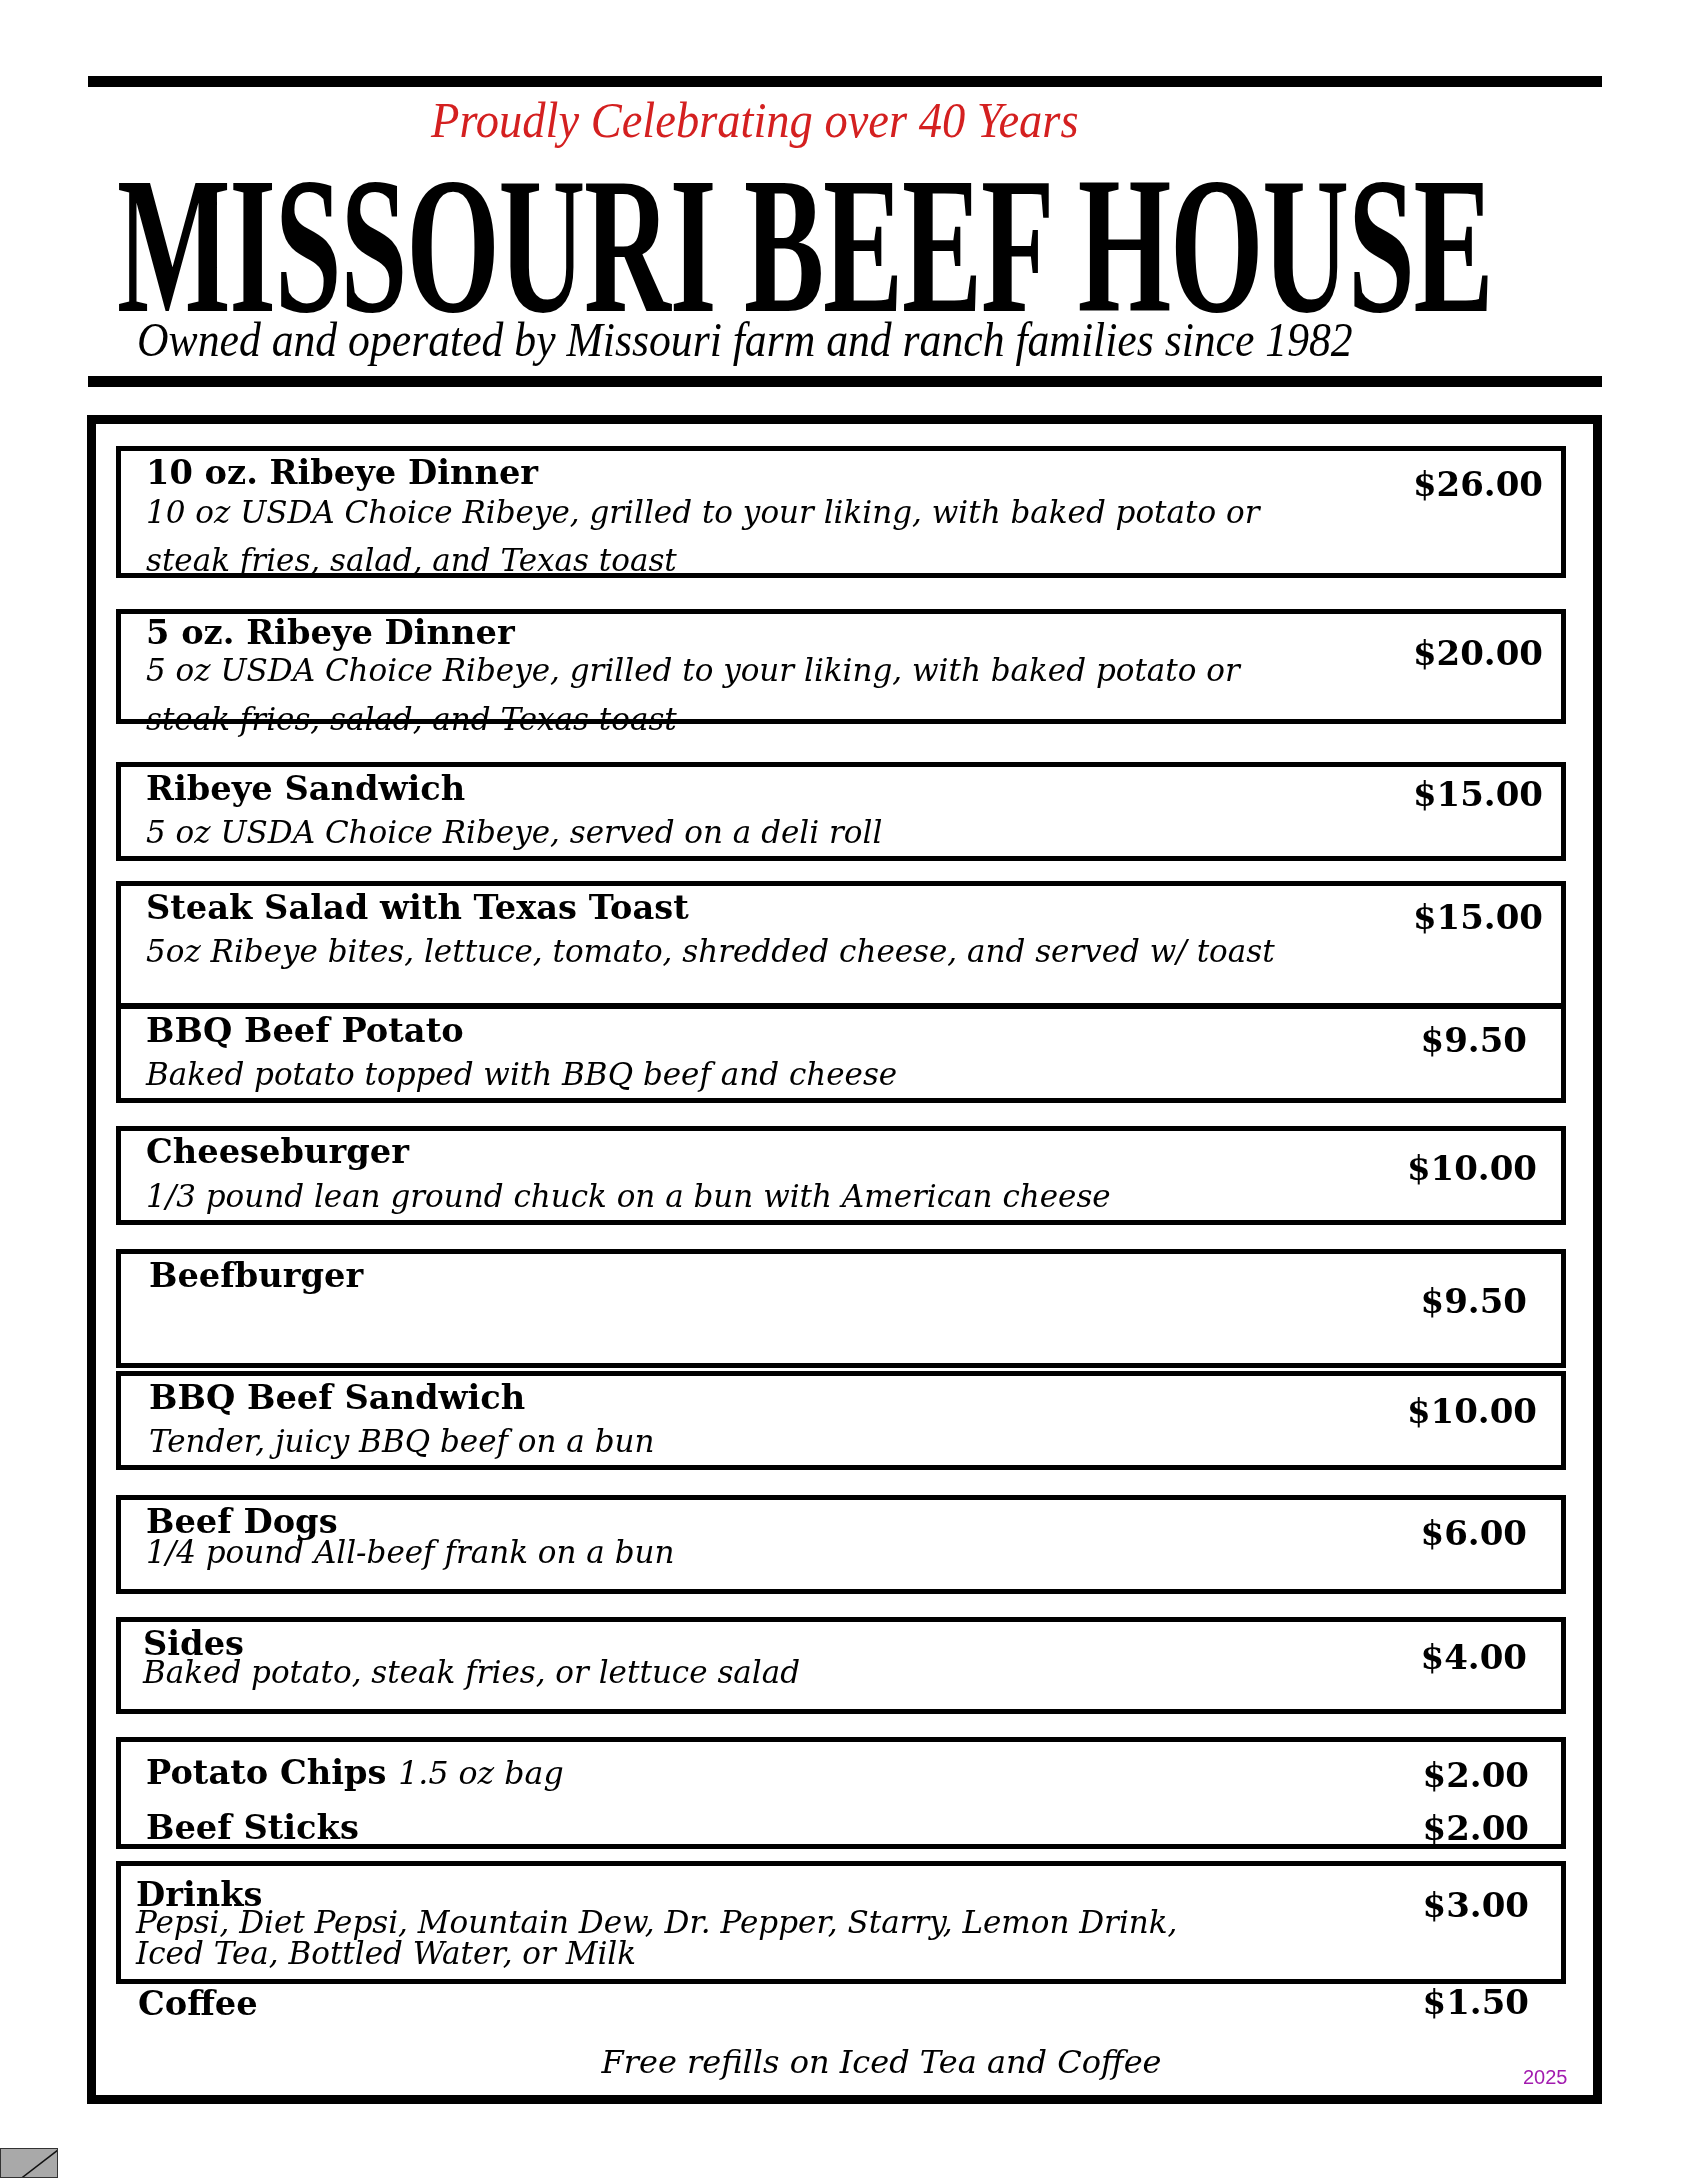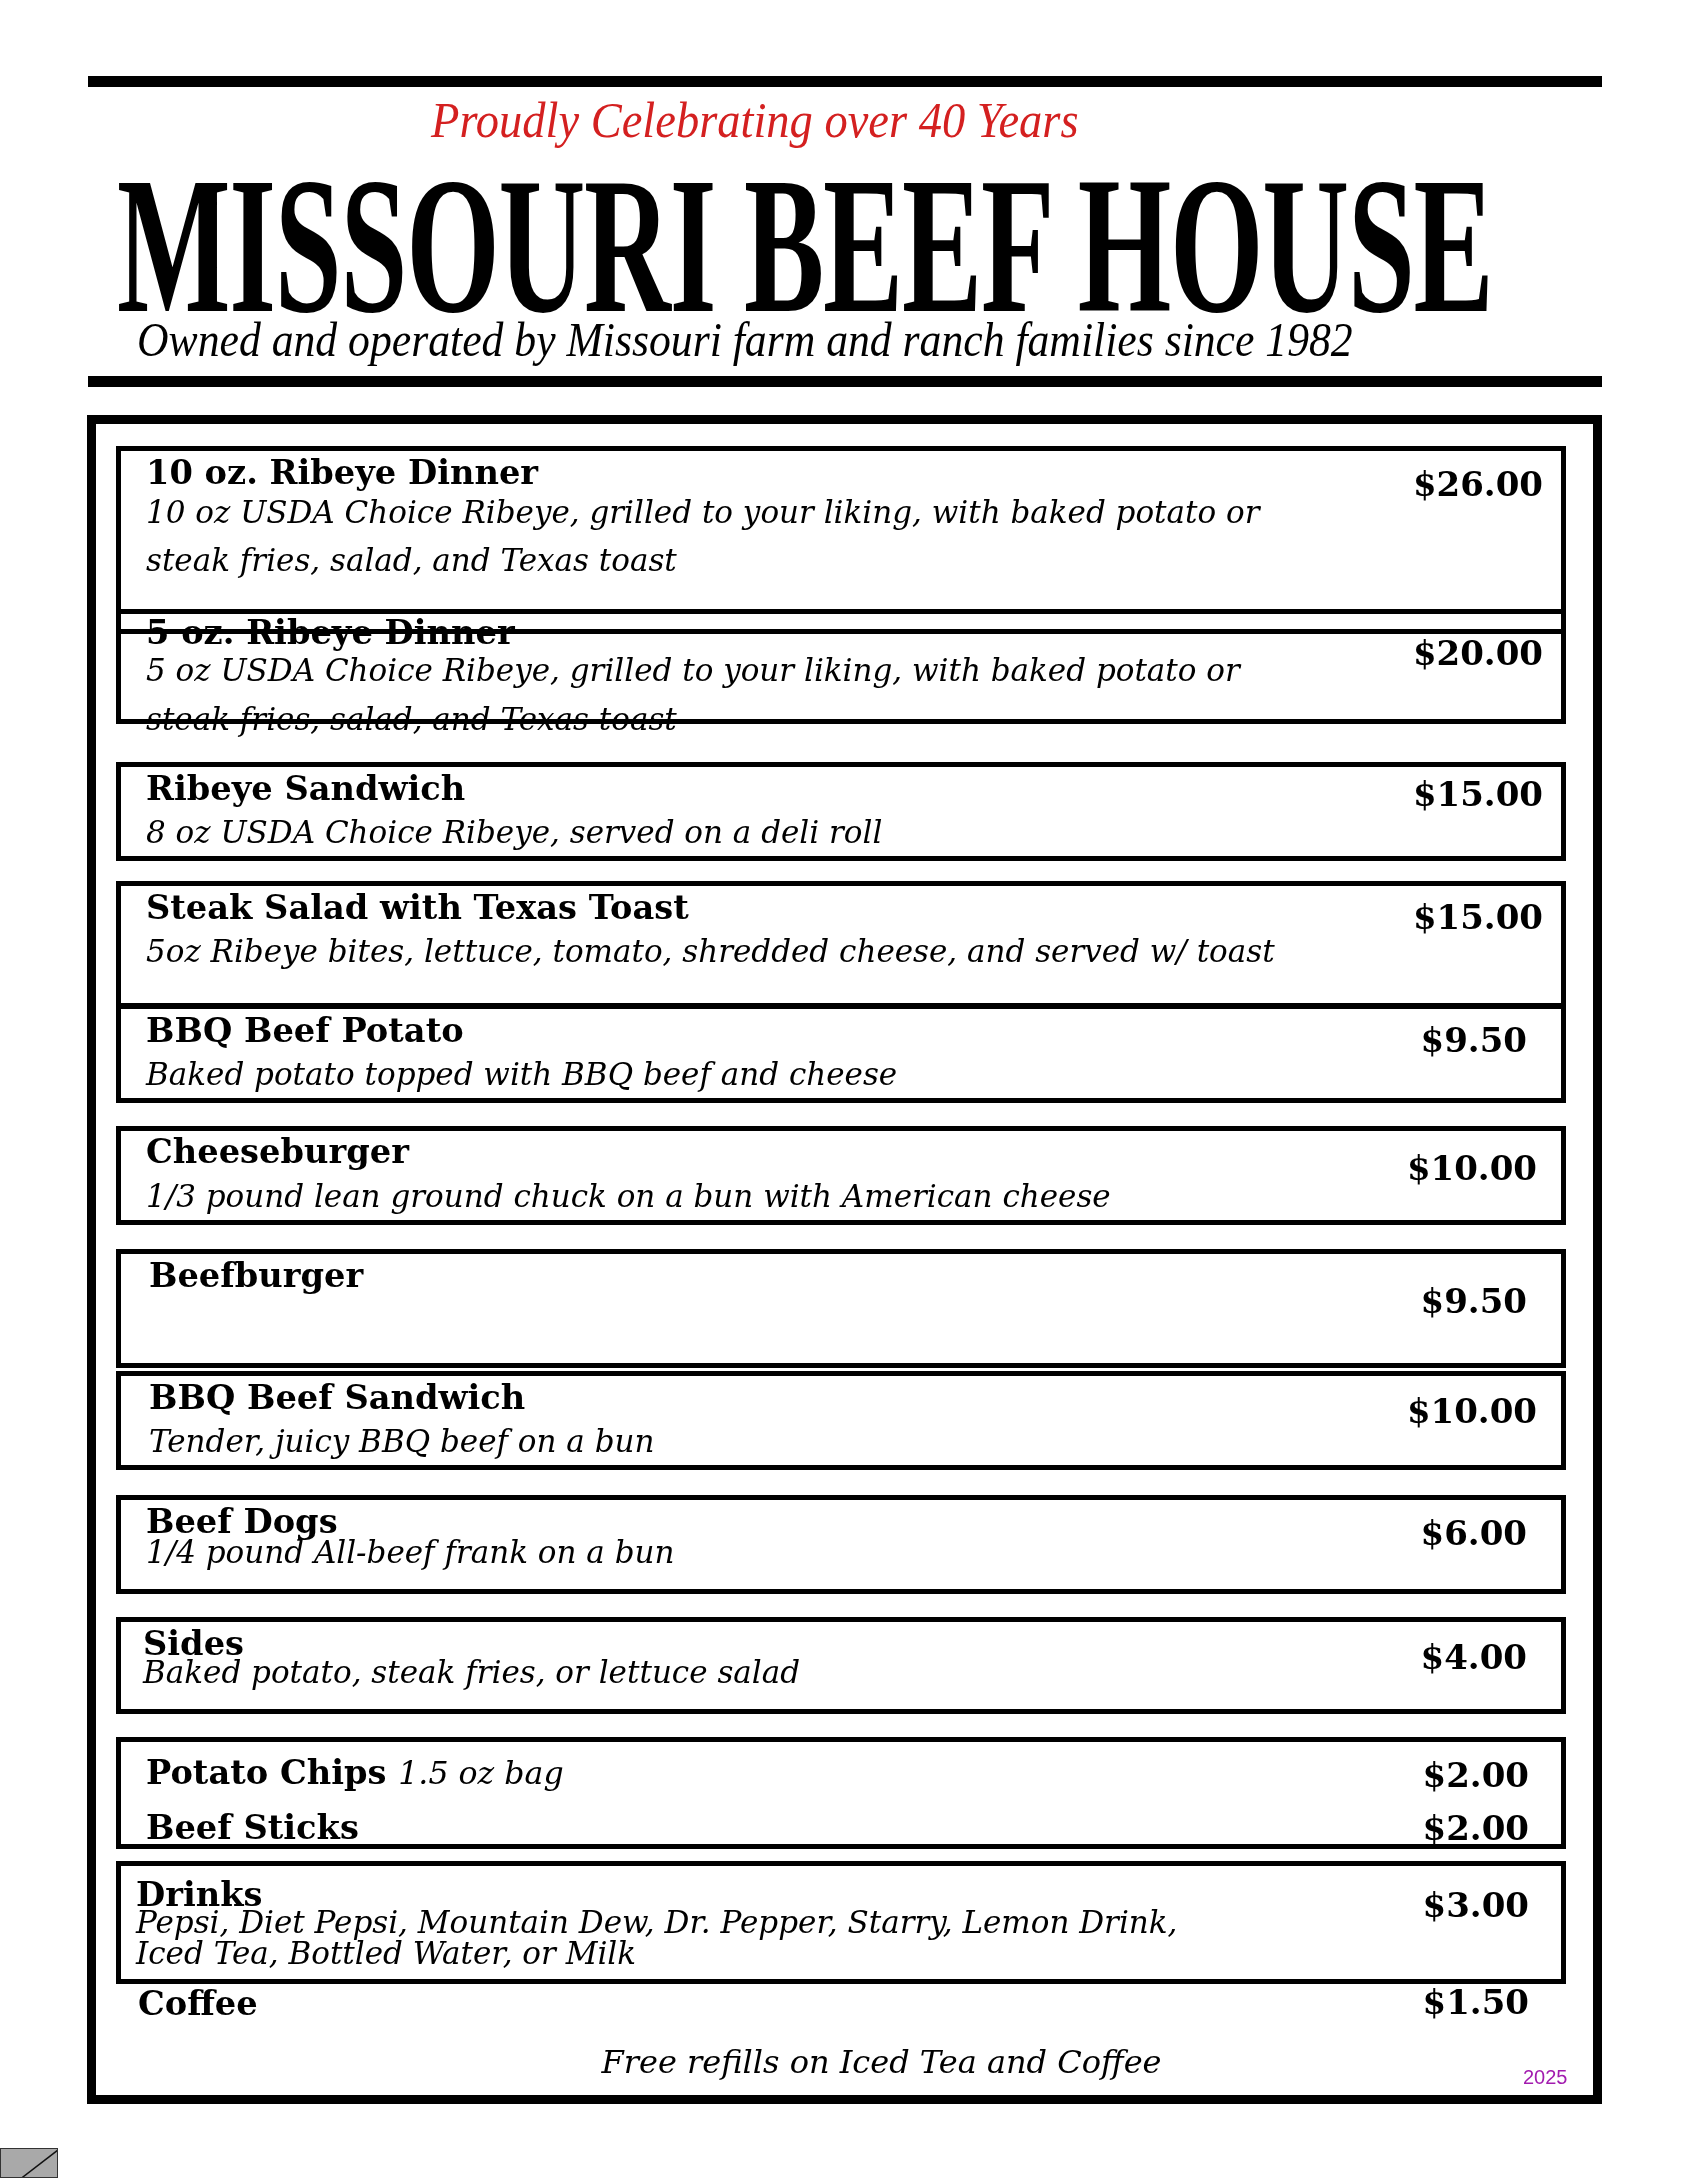--- a/index.html
+++ b/index.html
@@ -23,37 +23,37 @@
 <body>
 
 <div class="bar" style="top:76px;"></div>
 <div class="tagline">Proudly Celebrating over 40 Years</div>
 <div class="title">MISSOURI BEEF HOUSE</div>
 <div class="subtitle">Owned and operated by Missouri farm and ranch families since 1982</div>
 <div class="bar" style="top:376px;"></div>
 
 <div class="outer"></div>
 
-<div class="box" style="top:446px;height:188px;">
+<div class="box" style="top:446px;height:132px;">
   <div class="name" style="top:3px;">10 oz. Ribeye Dinner</div>
   <div class="desc" style="top:37px;">10 oz USDA Choice Ribeye, grilled to your liking, with baked potato or</div>
   <div class="desc" style="top:85px;">steak fries, salad, and Texas toast</div>
   <div class="price" style="top:14px;">$26.00</div>
 </div>
 
 <div class="box" style="top:609px;height:115px;">
   <div class="name" style="top:0px;">5 oz. Ribeye Dinner</div>
   <div class="desc" style="top:32px;">5 oz USDA Choice Ribeye, grilled to your liking, with baked potato or</div>
   <div class="desc" style="top:81px;">steak fries, salad, and Texas toast</div>
   <div class="price" style="top:20px;">$20.00</div>
 </div>
 
 <div class="box" style="top:762px;height:99px;">
   <div class="name" style="top:3px;">Ribeye Sandwich</div>
-  <div class="desc" style="top:41px;">8 oz USDA Choice Ribeye, served on a deli roll</div>
+  <div class="desc" style="top:41px;">5 oz USDA Choice Ribeye, served on a deli roll</div>
   <div class="price" style="top:8px;">$15.00</div>
 </div>
 
 <div class="box" style="top:881px;height:127px;padding-left:40px;">
   <div class="name" style="top:3px;">Steak Salad with Texas Toast</div>
   <div class="desc" style="top:41px;">5oz Ribeye bites, lettuce, tomato, shredded cheese, and served w/ toast</div>
   <div class="price" style="top:12px;">$15.00</div>
 </div>
 
 <div class="box" style="top:1004px;height:99px;">

